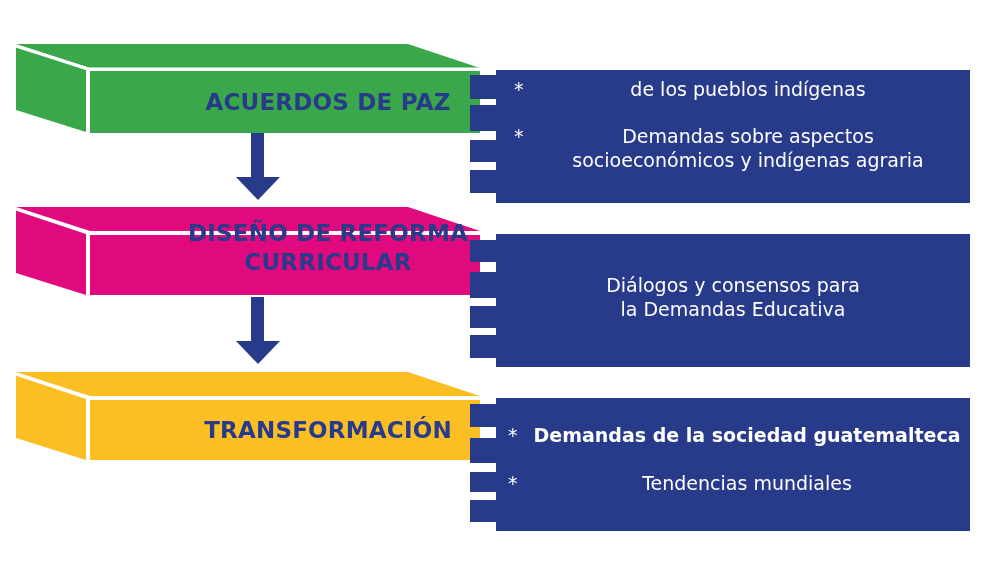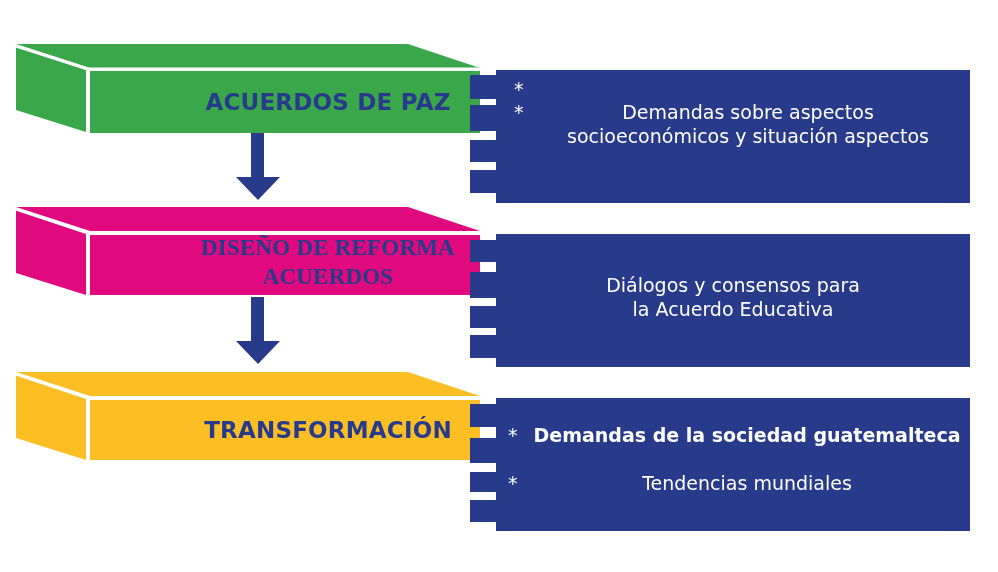--- a/index.html
+++ b/index.html
@@ -42,23 +42,23 @@
 
   <div class="block" style="top:205px;height:100px;">
     <svg width="500" height="100">
       <polygon points="16,2 408,2 480,26 90,26" fill="#e0097e"></polygon>
       <polygon points="16,4 86,28 86,90 16,68" fill="#e0097e"></polygon>
       <line x1="16" y1="4" x2="88" y2="28" stroke="#ffffff" stroke-width="3"></line>
       <line x1="88" y1="28" x2="88" y2="90" stroke="#ffffff" stroke-width="3"></line>
       <line x1="88" y1="28" x2="480" y2="28" stroke="#ffffff" stroke-width="3"></line>
       <rect x="90" y="30" width="390" height="60" fill="#e0097e"></rect>
     </svg>
-    <div class="block-label" style="top:28px;height:57px;font-family:Liberation Serif, serif;">
+    <div class="block-label" style="top:14px;height:57px;">
       <span>DISEÑO DE REFORMA</span>
-      <span>ACUERDOS</span>
+      <span>CURRICULAR</span>
     </div>
   </div>
 
   <svg class="arrow" width="50" height="70" style="left:233px;top:297px;">
     <rect x="18" y="0" width="13" height="44" fill="#283b8a"></rect>
     <polygon points="3,44 47,44 25,67" fill="#283b8a"></polygon>
   </svg>
 
   <div class="block" style="top:370px;height:100px;">
     <svg width="500" height="100">
@@ -78,41 +78,42 @@
     <svg width="500" height="133">
       <rect x="26" y="0" width="474" height="133" fill="#283b8a"></rect>
       <rect x="0" y="5" width="26" height="24" fill="#283b8a"></rect>
       <rect x="0" y="35" width="26" height="26" fill="#283b8a"></rect>
       <rect x="0" y="70" width="26" height="22" fill="#283b8a"></rect>
       <rect x="0" y="100" width="26" height="23" fill="#283b8a"></rect>
     </svg>
     <div class="panel-text" style="top:7px;">
       <div class="item" style="margin-bottom:23px;">
         <span class="star">*</span>
+        <span class="txt">de los pueblos indígenas</span>
       </div>
       <div class="item">
         <span class="star">*</span>
         <span class="txt">Demandas sobre aspectos</span>
-        <span class="txt">socioeconómicos y situación aspectos</span>
+        <span class="txt">socioeconómicos y indígenas agraria</span>
       </div>
     </div>
   </div>
 
   <div class="panel" style="top:234px;height:141px;">
     <svg width="500" height="133">
       <rect x="26" y="0" width="474" height="133" fill="#283b8a"></rect>
       <rect x="0" y="6" width="26" height="22" fill="#283b8a"></rect>
       <rect x="0" y="38" width="26" height="26" fill="#283b8a"></rect>
       <rect x="0" y="72" width="26" height="22" fill="#283b8a"></rect>
       <rect x="0" y="101" width="26" height="23" fill="#283b8a"></rect>
     </svg>
     <div class="panel-text" style="top:39px;">
       <div class="item">
         <span class="txt" style="padding-left:0;">Diálogos y consensos para</span>
-        <span class="txt" style="padding-left:0;">la Acuerdo Educativa</span>
+        <span class="txt" style="padding-left:0;">la Demandas Educativa</span>
       </div>
     </div>
   </div>
 
   <div class="panel" style="top:398px;height:133px;">
     <svg width="500" height="133">
       <rect x="26" y="0" width="474" height="133" fill="#283b8a"></rect>
       <rect x="0" y="6" width="26" height="23" fill="#283b8a"></rect>
       <rect x="0" y="40" width="26" height="25" fill="#283b8a"></rect>
       <rect x="0" y="74" width="26" height="20" fill="#283b8a"></rect>

